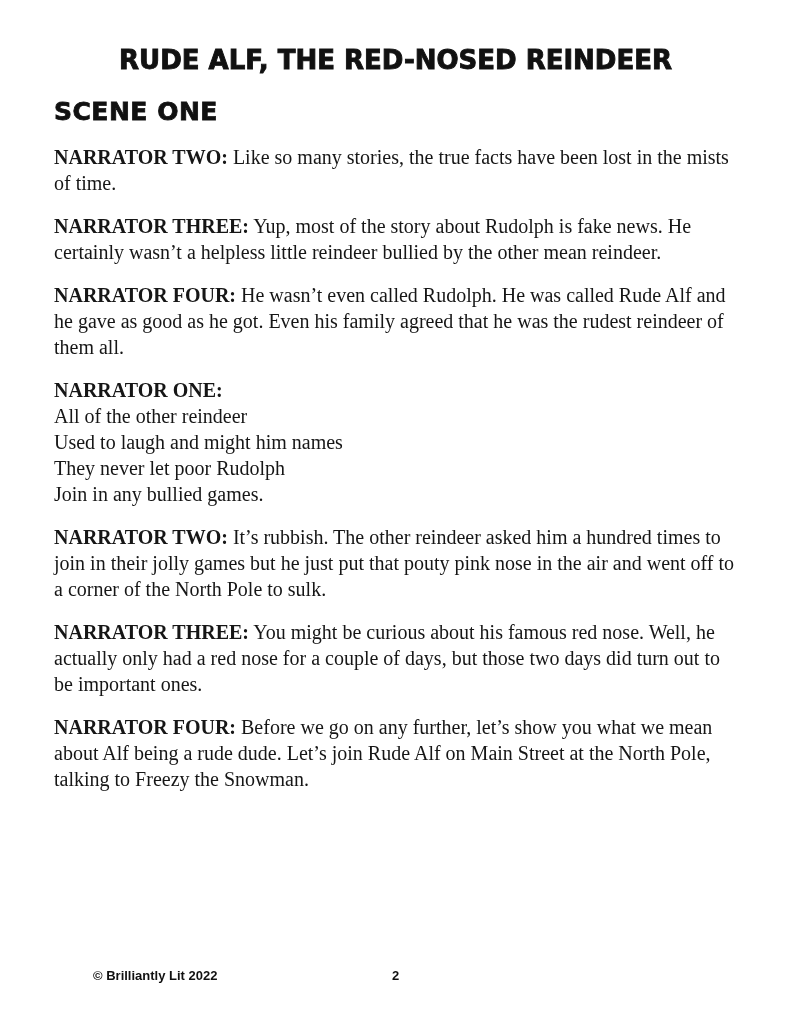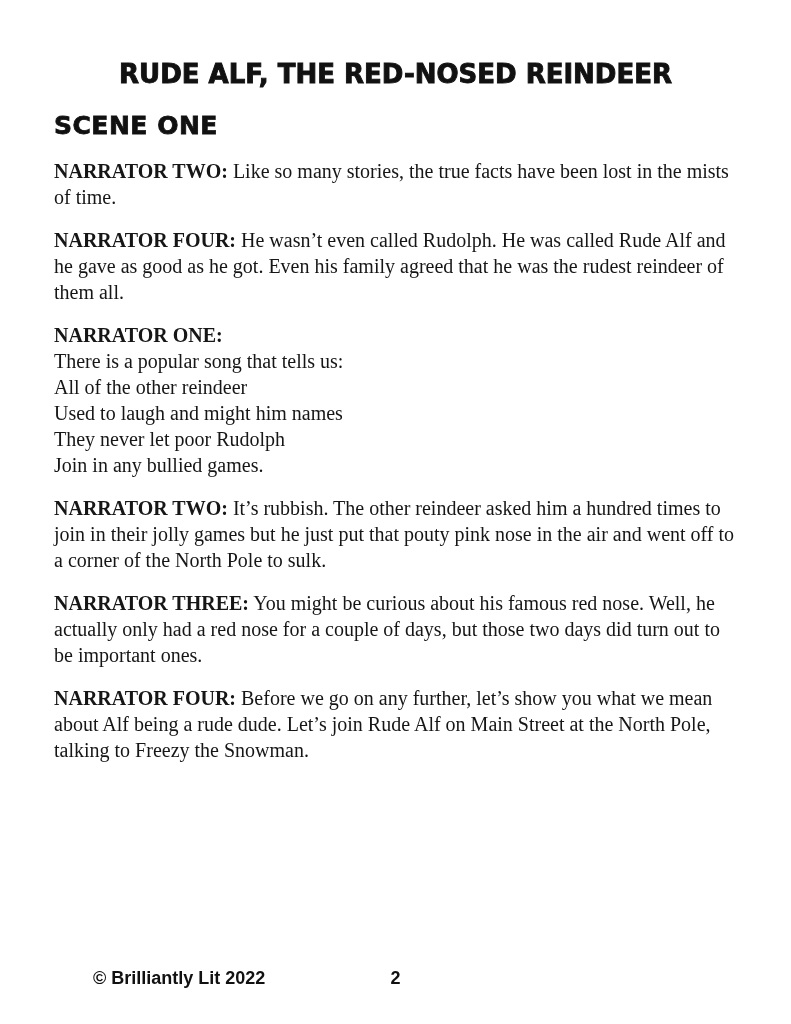--- a/index.html
+++ b/index.html
@@ -14,21 +14,21 @@
     background: #ffffff;
     color: #161616;
     font-family: "Liberation Serif", serif;
     overflow: hidden;
   }
   .content {
     position: absolute;
     top: 0;
     left: 54px;
     right: 54px;
-    padding-top: 58px;
+    padding-top: 44px;
   }
   .doc-title {
     font-family: "DejaVu Sans", sans-serif;
     font-weight: bold;
     font-size: 26px;
     line-height: 32px;
     letter-spacing: 0px;
     text-align: center;
     color: #111111;
     -webkit-text-stroke: 0.9px #111111;
@@ -59,21 +59,21 @@
     line-height: 26px;
   }
   .footer {
     position: absolute;
     left: 0;
     right: 0;
     top: 968px;
     height: 22px;
     font-family: "Liberation Sans", sans-serif;
     font-weight: bold;
-    font-size: 18px;
+    font-size: 13px;
     color: #111111;
     padding-left: 24px;
   }
   .copyright {
     position: absolute;
     left: 93px;
     top: 0;
   }
   .page-number {
     position: absolute;
@@ -92,31 +92,34 @@
     <h1 class="doc-title">RUDE ALF, THE RED-NOSED REINDEER</h1>
 
     <h2 class="scene-heading">SCENE ONE</h2>
 
 
     <p class="speech">
       <span class="speaker">NARRATOR TWO:</span>
       <span class="speech-text">Like so many stories, the true facts have been lost in the mists of time.</span>
     </p>
 
+    <p class="speech">
+      <span class="speaker">NARRATOR THREE:</span>
+      <span class="speech-text">Yup, most of the story about Rudolph is fake news. He certainly wasn’t a helpless little reindeer bullied by the other mean reindeer.</span>
+    </p>
 
     <p class="speech">
       <span class="speaker">NARRATOR FOUR:</span>
       <span class="speech-text">He wasn’t even called Rudolph. He was called Rude Alf and he gave as good as he got. Even his family agreed that he was the rudest reindeer of them all.</span>
     </p>
 
     <div class="speech song">
       <p class="song-line">
         <span class="speaker">NARRATOR ONE:</span>
       </p>
-      <p class="song-line">There is a popular song that tells us:</p>
       <p class="song-line">All of the other reindeer</p>
       <p class="song-line">Used to laugh and might him names</p>
       <p class="song-line">They never let poor Rudolph</p>
       <p class="song-line">Join in any bullied games.</p>
     </div>
 
     <p class="speech">
       <span class="speaker">NARRATOR TWO:</span>
       <span class="speech-text">It’s rubbish. The other reindeer asked him a hundred times to join in their jolly games but he just put that pouty pink nose in the air and went off to a corner of the North Pole to sulk.</span>
     </p>

